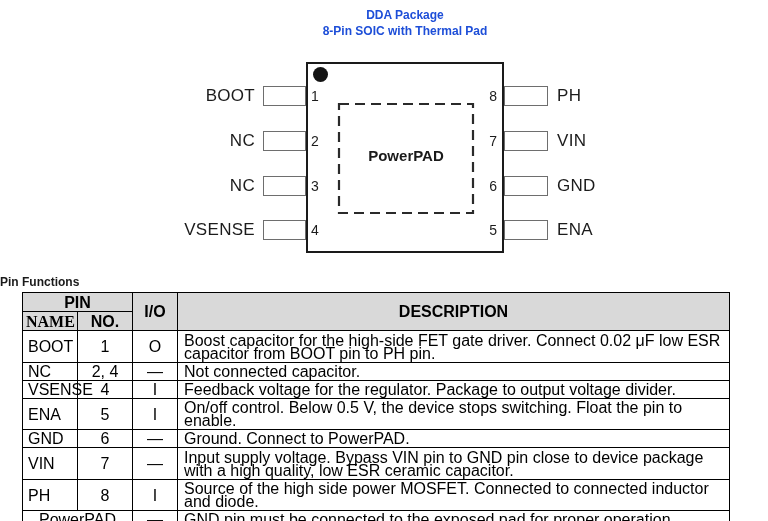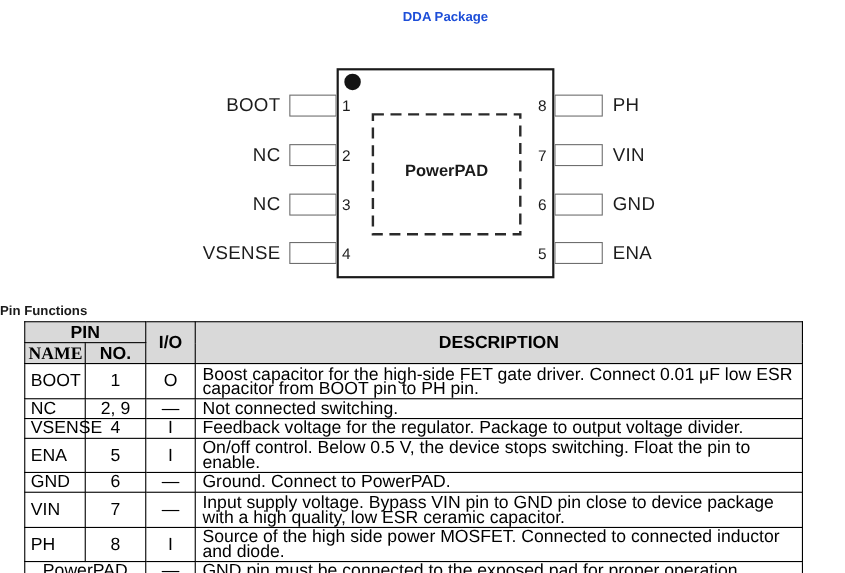--- a/index.html
+++ b/index.html
@@ -99,20 +99,21 @@
   tr.h18 td { height: 18px; }
   tr.h32 td { height: 32px; }
 </style>
 </head>
 <body>
 
 <div class="page">
 
   <div class="pkg-title">
     <div>DDA Package</div>
+    <div>8-Pin SOIC with Thermal Pad</div>
   </div>
 
   <div class="chip-body"></div>
   <div class="pin1-dot"></div>
 
   <svg class="powerpad-svg" width="138" height="113">
     <rect x="2" y="2" width="134" height="109" fill="none" stroke="#2a2a2a" stroke-width="2.2" stroke-dasharray="10 6"></rect>
   </svg>
   <div class="powerpad-label">PowerPAD</div>
 
@@ -166,27 +167,27 @@
       <tr>
         <th class="name-h">NAME</th>
         <th class="no-h">NO.</th>
       </tr>
     </thead>
     <tbody>
       <tr class="h32">
         <td class="name">BOOT</td>
         <td class="ctr">1</td>
         <td class="ctr">O</td>
-        <td class="desc">Boost capacitor for the high-side FET gate driver. Connect 0.01 μF low ESR capacitor from BOOT pin to PH pin.</td>
+        <td class="desc">Boost capacitor for the high-side FET gate driver. Connect 0.02 μF low ESR capacitor from BOOT pin to PH pin.</td>
       </tr>
       <tr class="h18">
         <td class="name">NC</td>
-        <td class="ctr">2, 9</td>
-        <td class="ctr">—</td>
-        <td class="desc">Not connected switching.</td>
+        <td class="ctr">2, 4</td>
+        <td class="ctr">—</td>
+        <td class="desc">Not connected capacitor.</td>
       </tr>
       <tr class="h18">
         <td class="name">VSENSE</td>
         <td class="ctr">4</td>
         <td class="ctr">I</td>
         <td class="desc">Feedback voltage for the regulator. Package to output voltage divider.</td>
       </tr>
       <tr class="h18">
         <td class="name">ENA</td>
         <td class="ctr">5</td>

